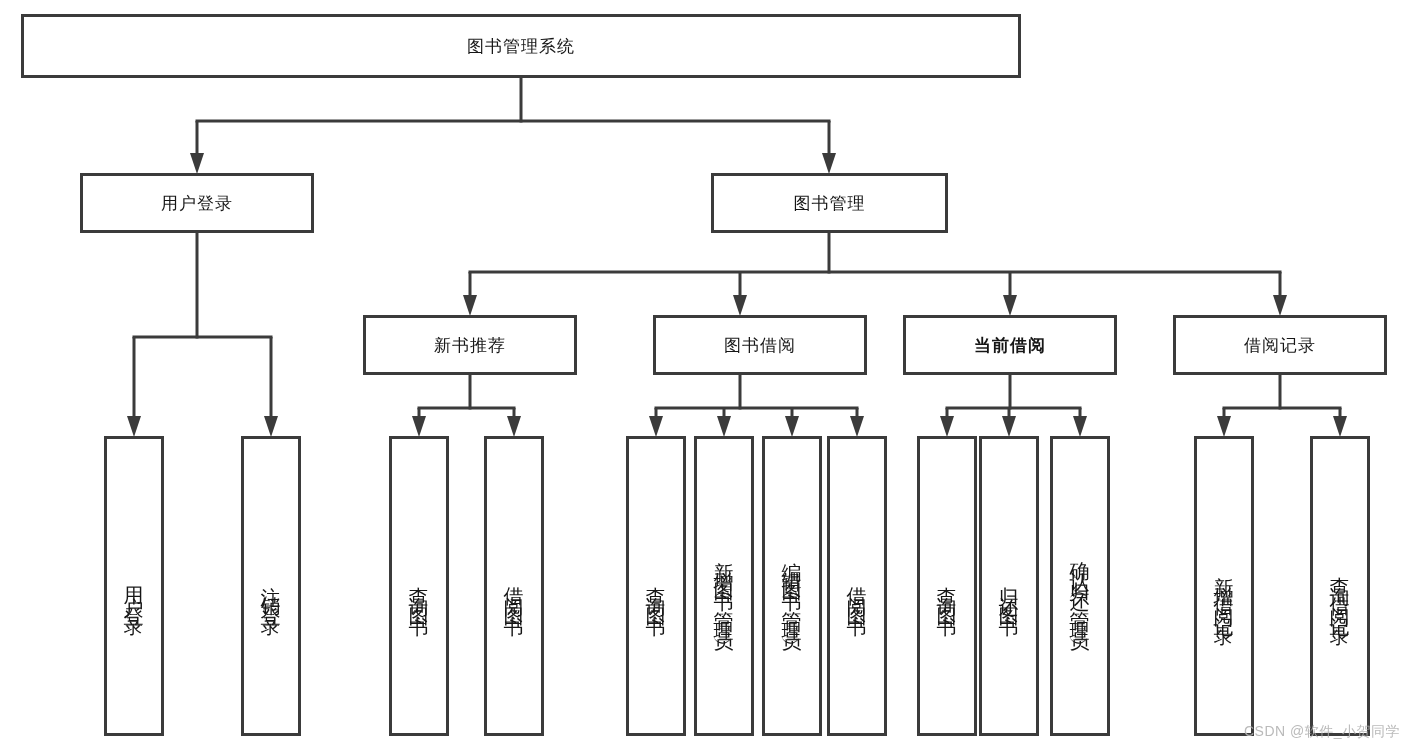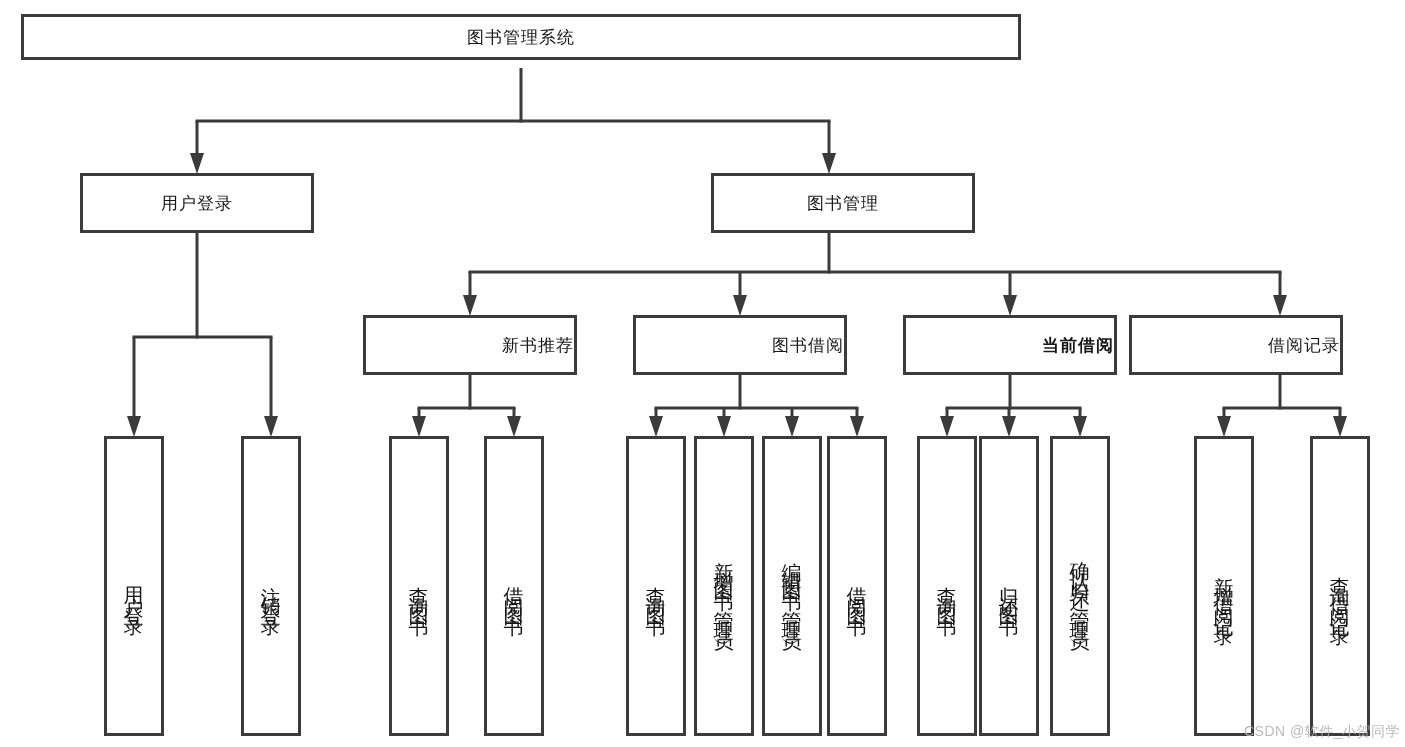--- a/index.html
+++ b/index.html
@@ -21,23 +21,23 @@
     background:#ffffff;
     border:3px solid var(--box_border,#3b3b3b);
     display:flex;align-items:center;justify-content:center;
   }
   .hlabel{
     font-size:17px;
     color:var(--text,#161616);
     letter-spacing:1px;
     white-space:nowrap;
   }
-  .root{left:21px;top:14px;width:1000px;height:46px;}
+  .root{left:21px;top:14px;width:1000px;height:64px;}
   .lvl2{top:173px;height:60px;}
-  .lvl3{top:315px;height:60px;width:214px;justify-content:flex-end;}
+  .lvl3{top:315px;height:60px;width:214px;}
   .leaf{top:436px;width:60px;height:300px;}
   .vlabel{
     writing-mode:vertical-rl;
     text-orientation:mixed;
     font-size:20px;
     letter-spacing:10px;
     margin-bottom:-10px;
     color:var(--text,#161616);
     line-height:1;
   }
@@ -121,34 +121,34 @@
     </g>
   </svg>
 
   <div class="node root">
     <span class="hlabel">图书管理系统</span>
   </div>
 
   <div class="node lvl2" style="left:80px;width:234px;">
     <span class="hlabel">用户登录</span>
   </div>
-  <div class="node lvl2" style="left:711px;width:264px;">
+  <div class="node lvl2" style="left:711px;width:237px;">
     <span class="hlabel">图书管理</span>
   </div>
 
   <div class="node lvl3" style="left:363px;">
     <span class="hlabel">新书推荐</span>
   </div>
-  <div class="node lvl3" style="left:633px;">
+  <div class="node lvl3" style="left:653px;">
     <span class="hlabel">图书借阅</span>
   </div>
   <div class="node lvl3" style="left:903px;font-weight:bold;">
     <span class="hlabel">当前借阅</span>
   </div>
-  <div class="node lvl3" style="left:1129px;">
+  <div class="node lvl3" style="left:1173px;">
     <span class="hlabel">借阅记录</span>
   </div>
 
   <div class="node leaf" style="left:104px;">
     <span class="vlabel">用户登录</span>
   </div>
   <div class="node leaf" style="left:241px;">
     <span class="vlabel">注销登录</span>
   </div>
 

